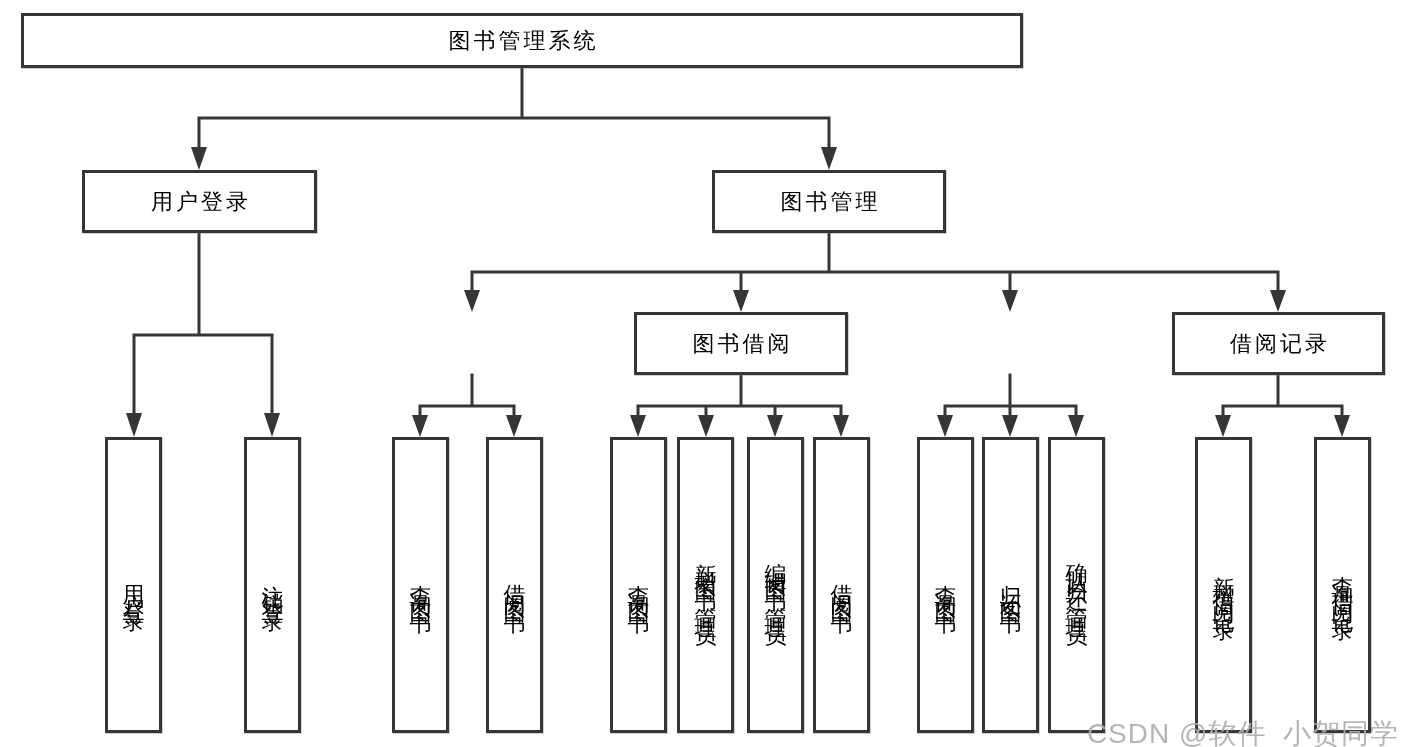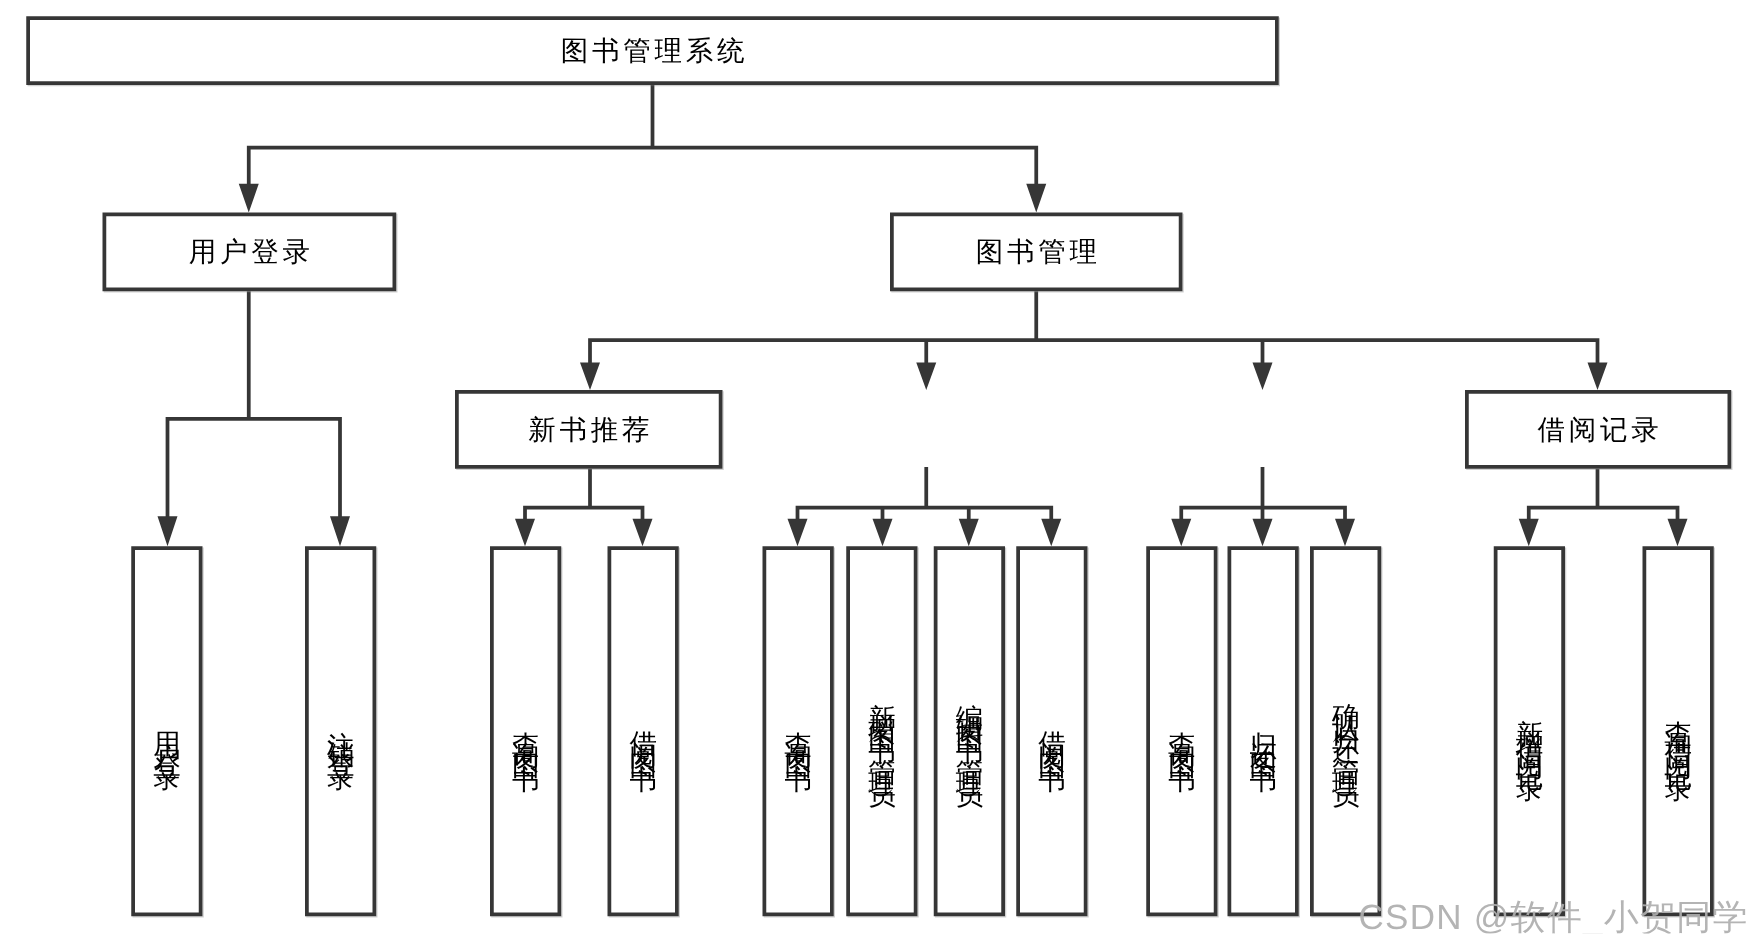--- a/index.html
+++ b/index.html
@@ -123,22 +123,22 @@
     <span>图书管理系统</span>
   </div>
 
   <div class="box" style="left:82px; top:170px; width:235px; height:63px">
     <span>用户登录</span>
   </div>
   <div class="box" style="left:712px; top:170px; width:234px; height:63px">
     <span>图书管理</span>
   </div>
 
-  <div class="box" style="left:364px; top:312px; width:214px; height:63px">
-    <span>新书推荐</span>
+  <div class="box" style="left:634px; top:312px; width:214px; height:63px">
+    <span>图书借阅</span>
   </div>
   <div class="box" style="left:1172px; top:312px; width:213px; height:63px">
     <span>借阅记录</span>
   </div>
 
   <div class="box leaf" style="left:105px">
     <span>用户登录</span>
   </div>
   <div class="box leaf" style="left:244px">
     <span>注销登录</span>

